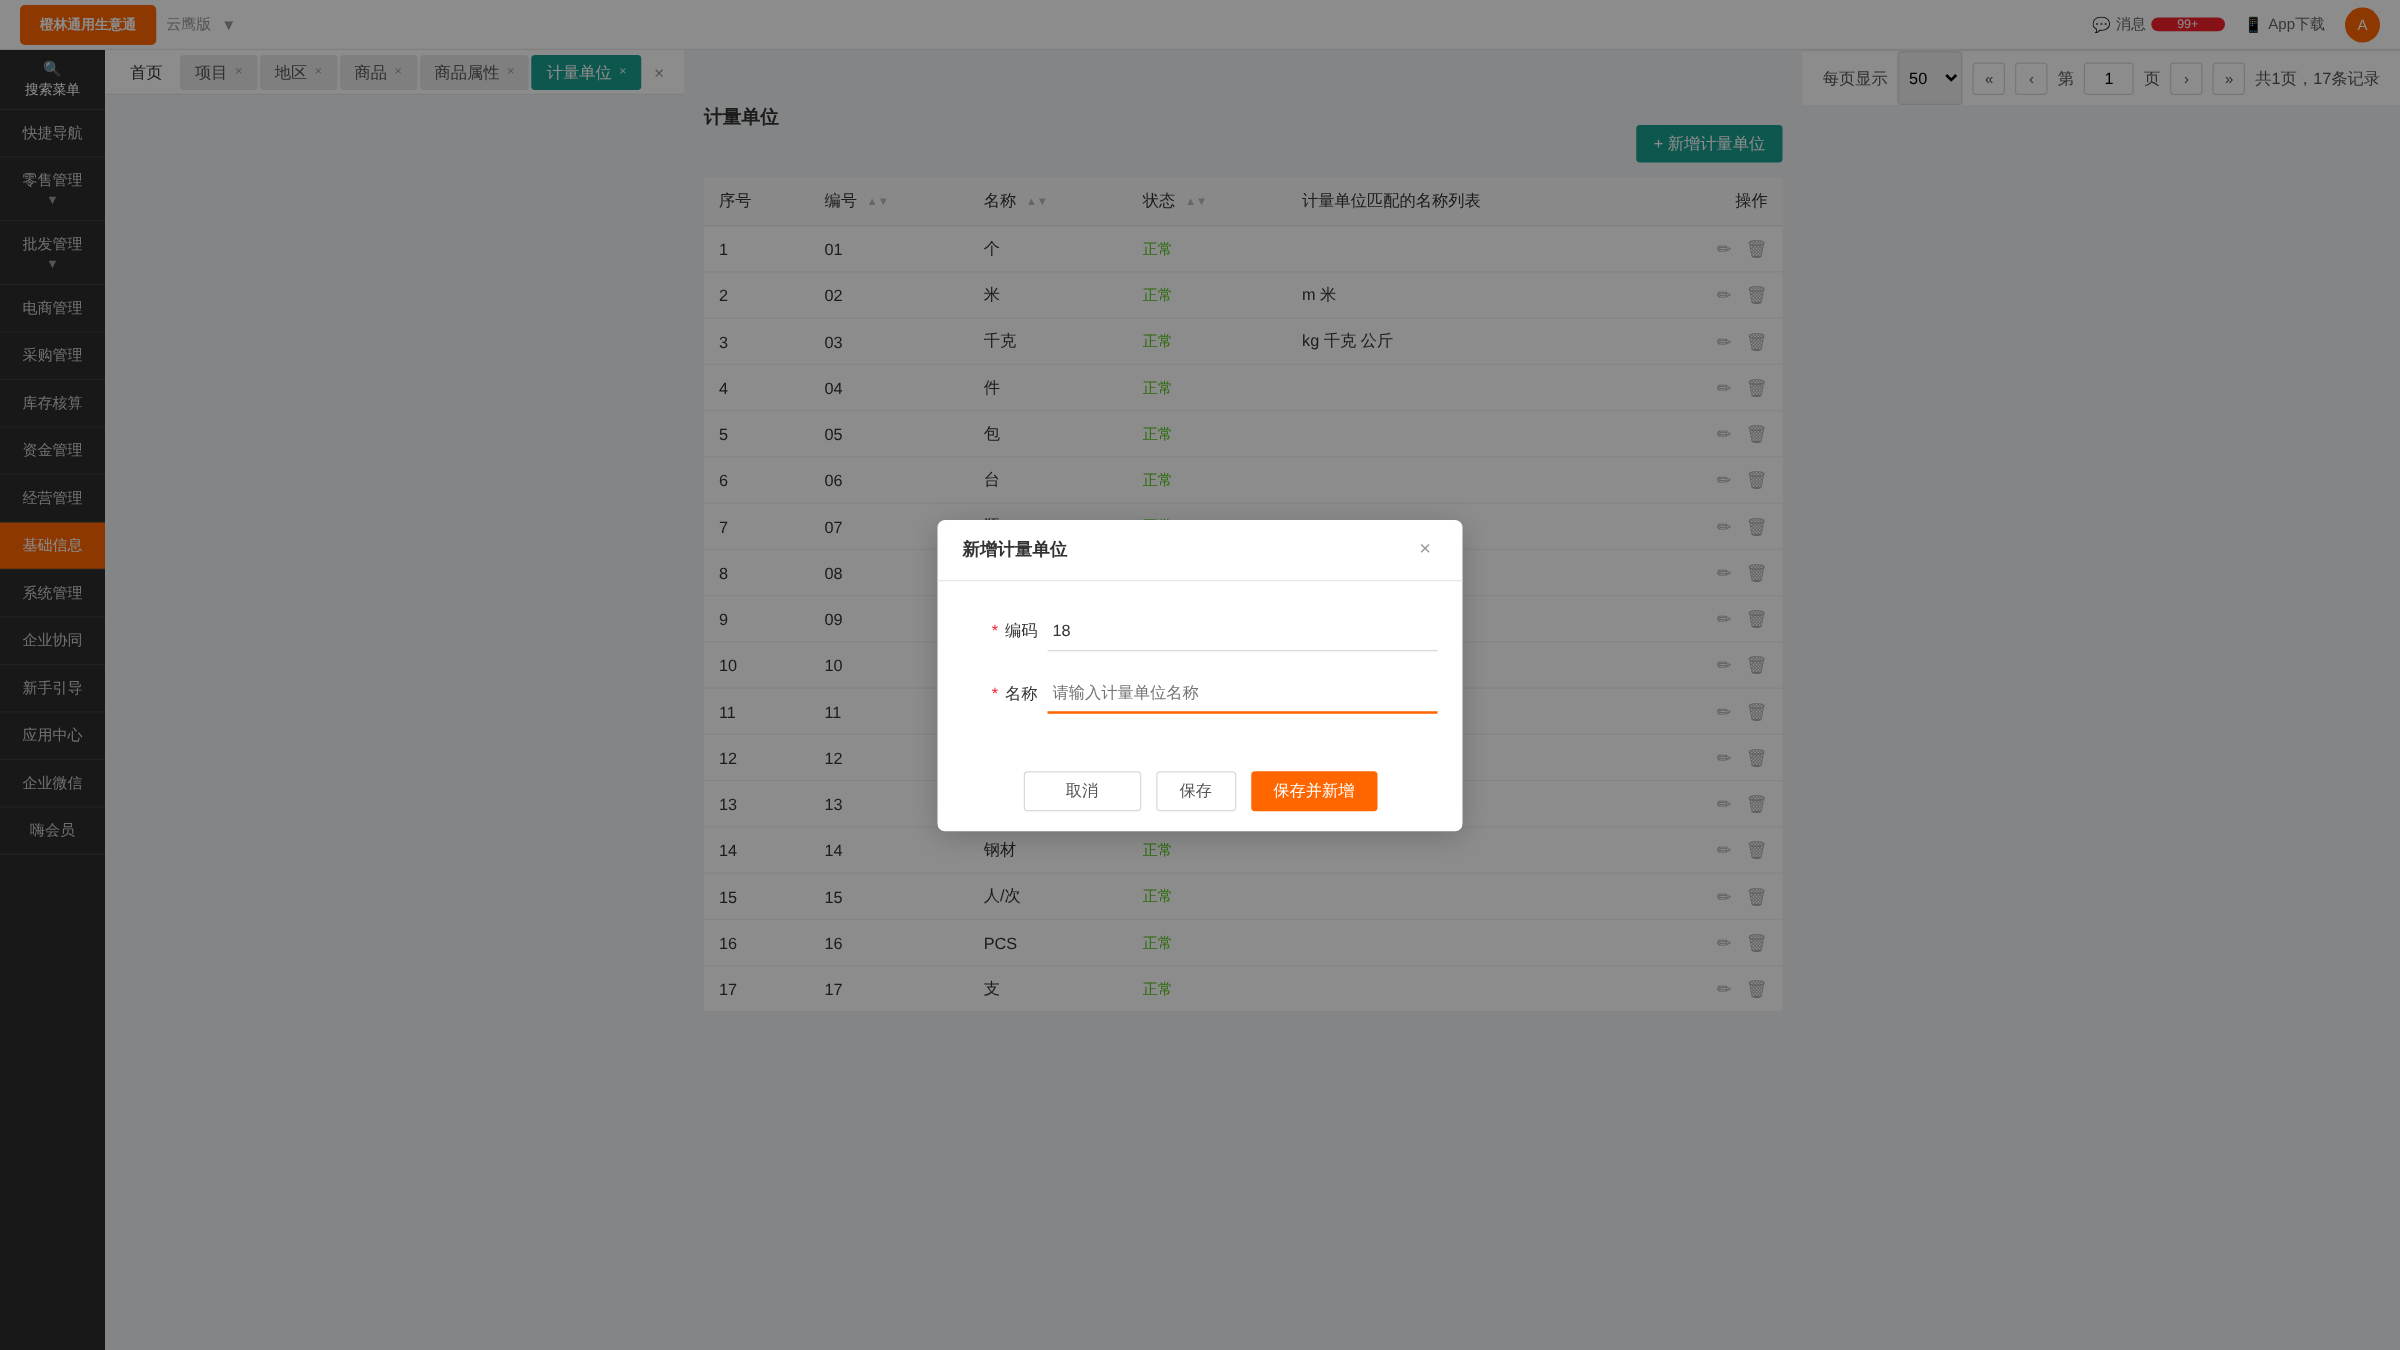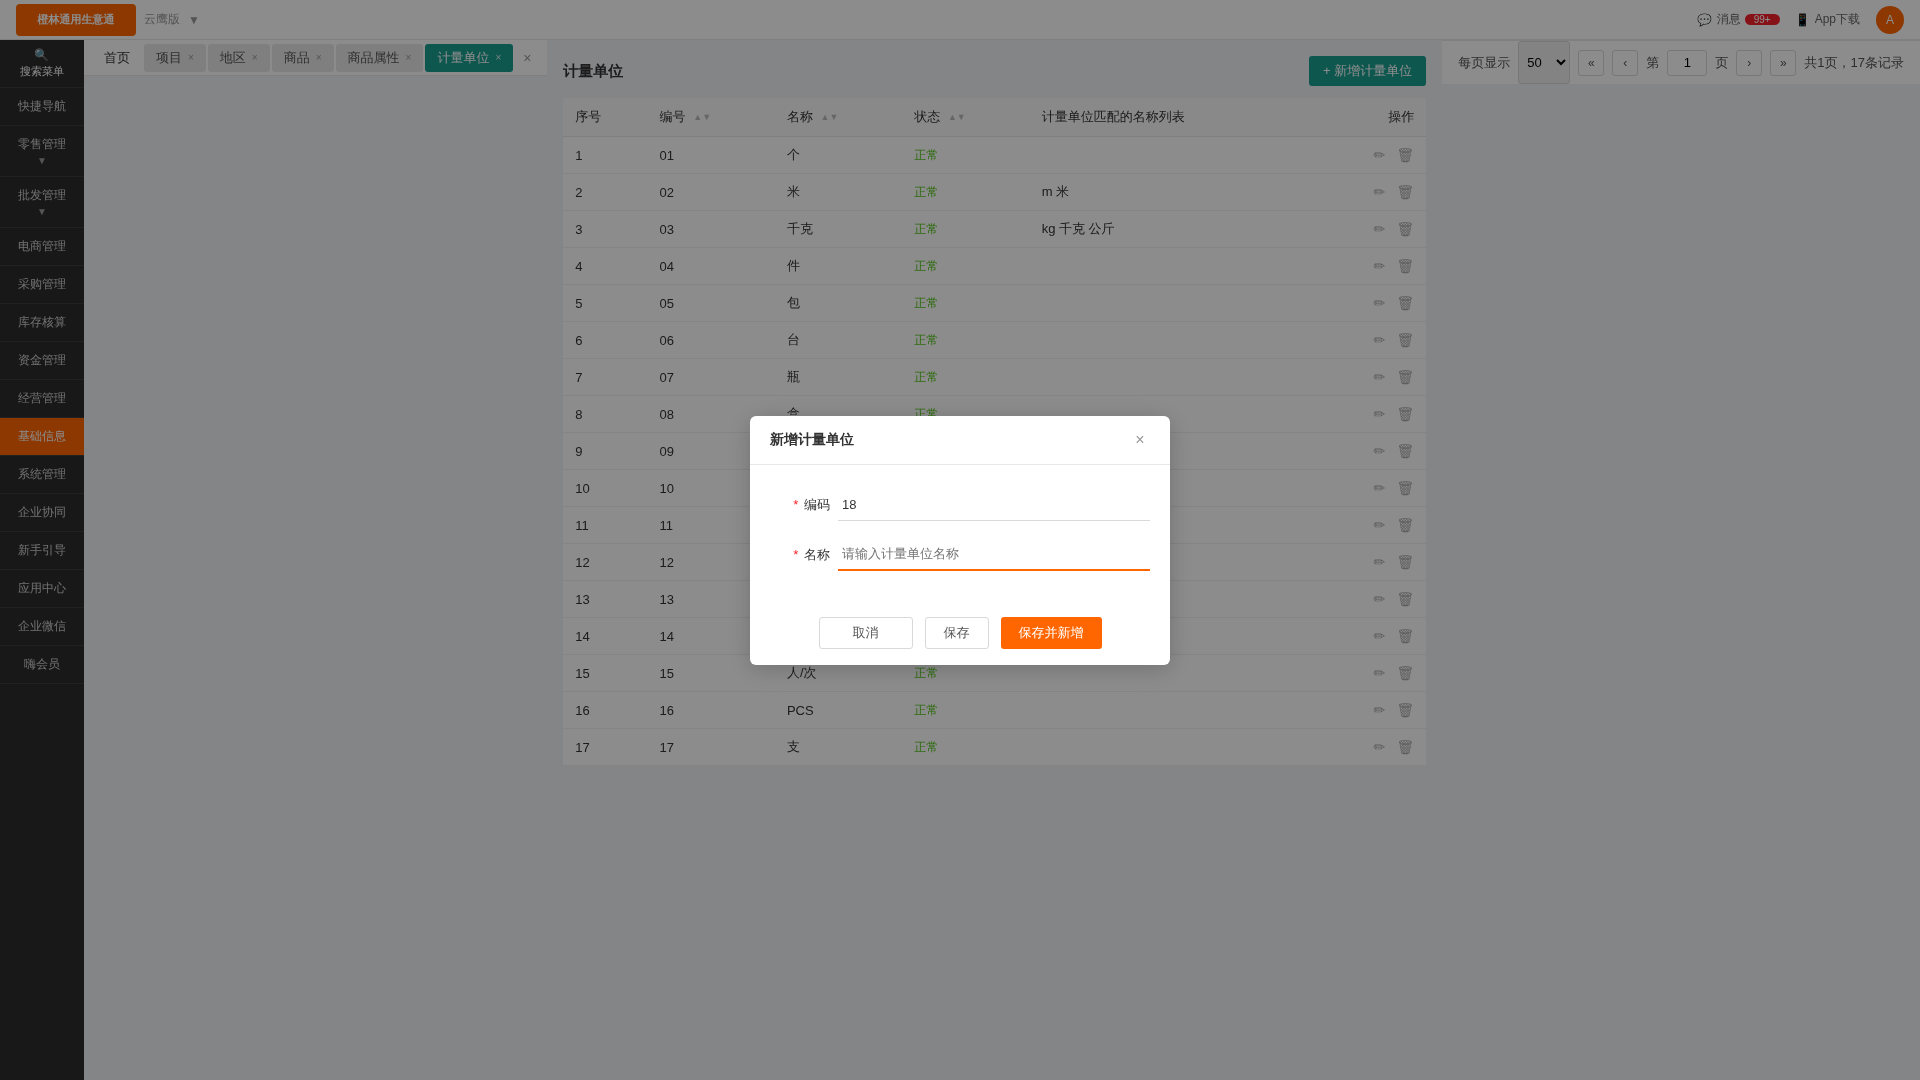--- a/index.html
+++ b/index.html
@@ -14,21 +14,21 @@
       align-items: center;
       padding: 0 16px;
       justify-content: space-between;
     }
     .logo-area {
       display: flex;
       align-items: center;
       gap: 8px;
     }
     .logo-box {
-      width: 120px;
+      width: 109px;
       height: 32px;
       background: #f60;
       border-radius: 4px;
       display: flex;
       align-items: center;
       justify-content: center;
       color: white;
       font-size: 12px;
       font-weight: bold;
     }
@@ -43,21 +43,21 @@
       gap: 4px;
       font-size: 12px;
       color: #666;
       cursor: pointer;
     }
     .badge {
       background: #f5222d;
       color: white;
       border-radius: 10px;
       font-size: 10px;
-      padding: 0 9px;
+      padding: 0 21px;
       min-width: 16px;
       text-align: center;
     }
     .avatar {
       width: 28px;
       height: 28px;
       border-radius: 50%;
       background: #f60;
       display: flex;
       align-items: center;
@@ -174,20 +174,21 @@
       color: #333;
     }
     .btn-add {
       background: #1a9e8f;
       color: white;
       border: none;
       padding: 6px 14px;
       border-radius: 3px;
       cursor: pointer;
       font-size: 13px;
+      margin-top: 44px;
     }
 
     
     .data-table {
       width: 100%;
       border-collapse: collapse;
       background: #fff;
     }
     .data-table thead tr {
       background: #fafafa;

